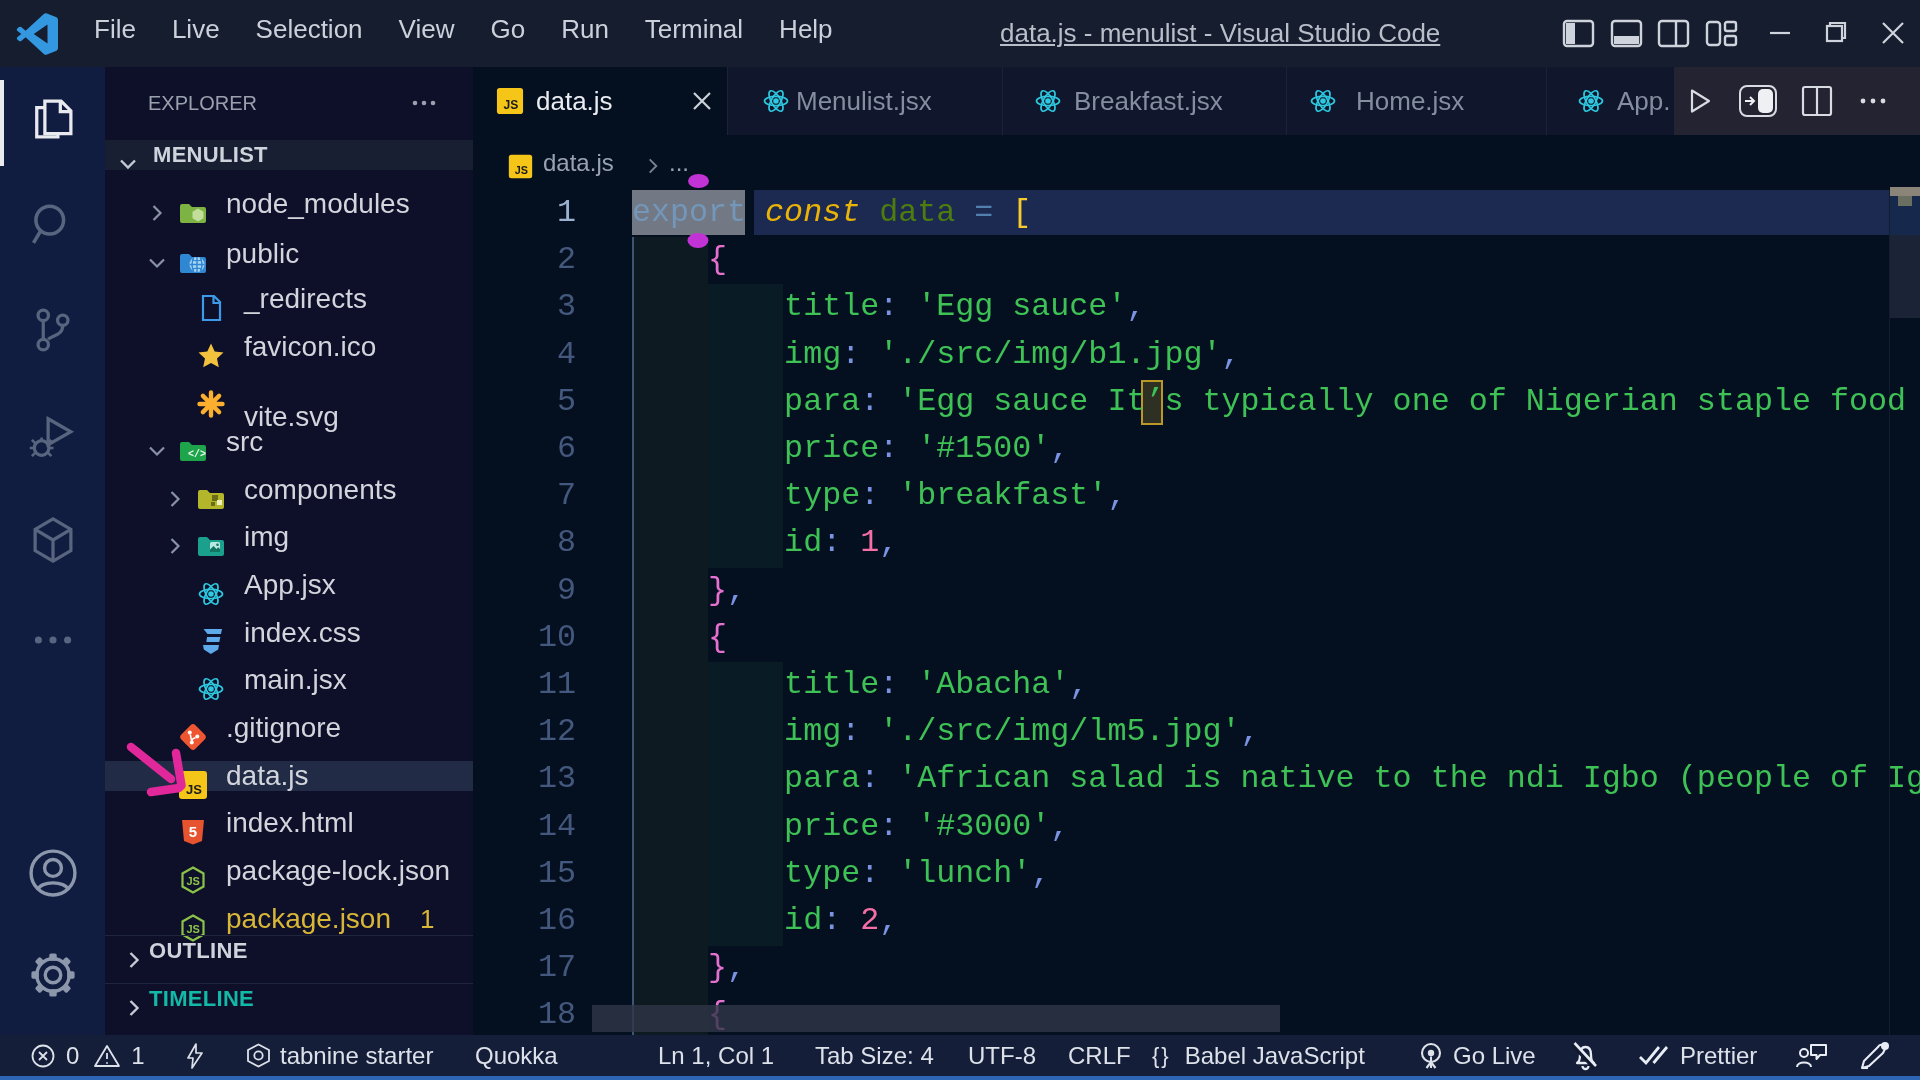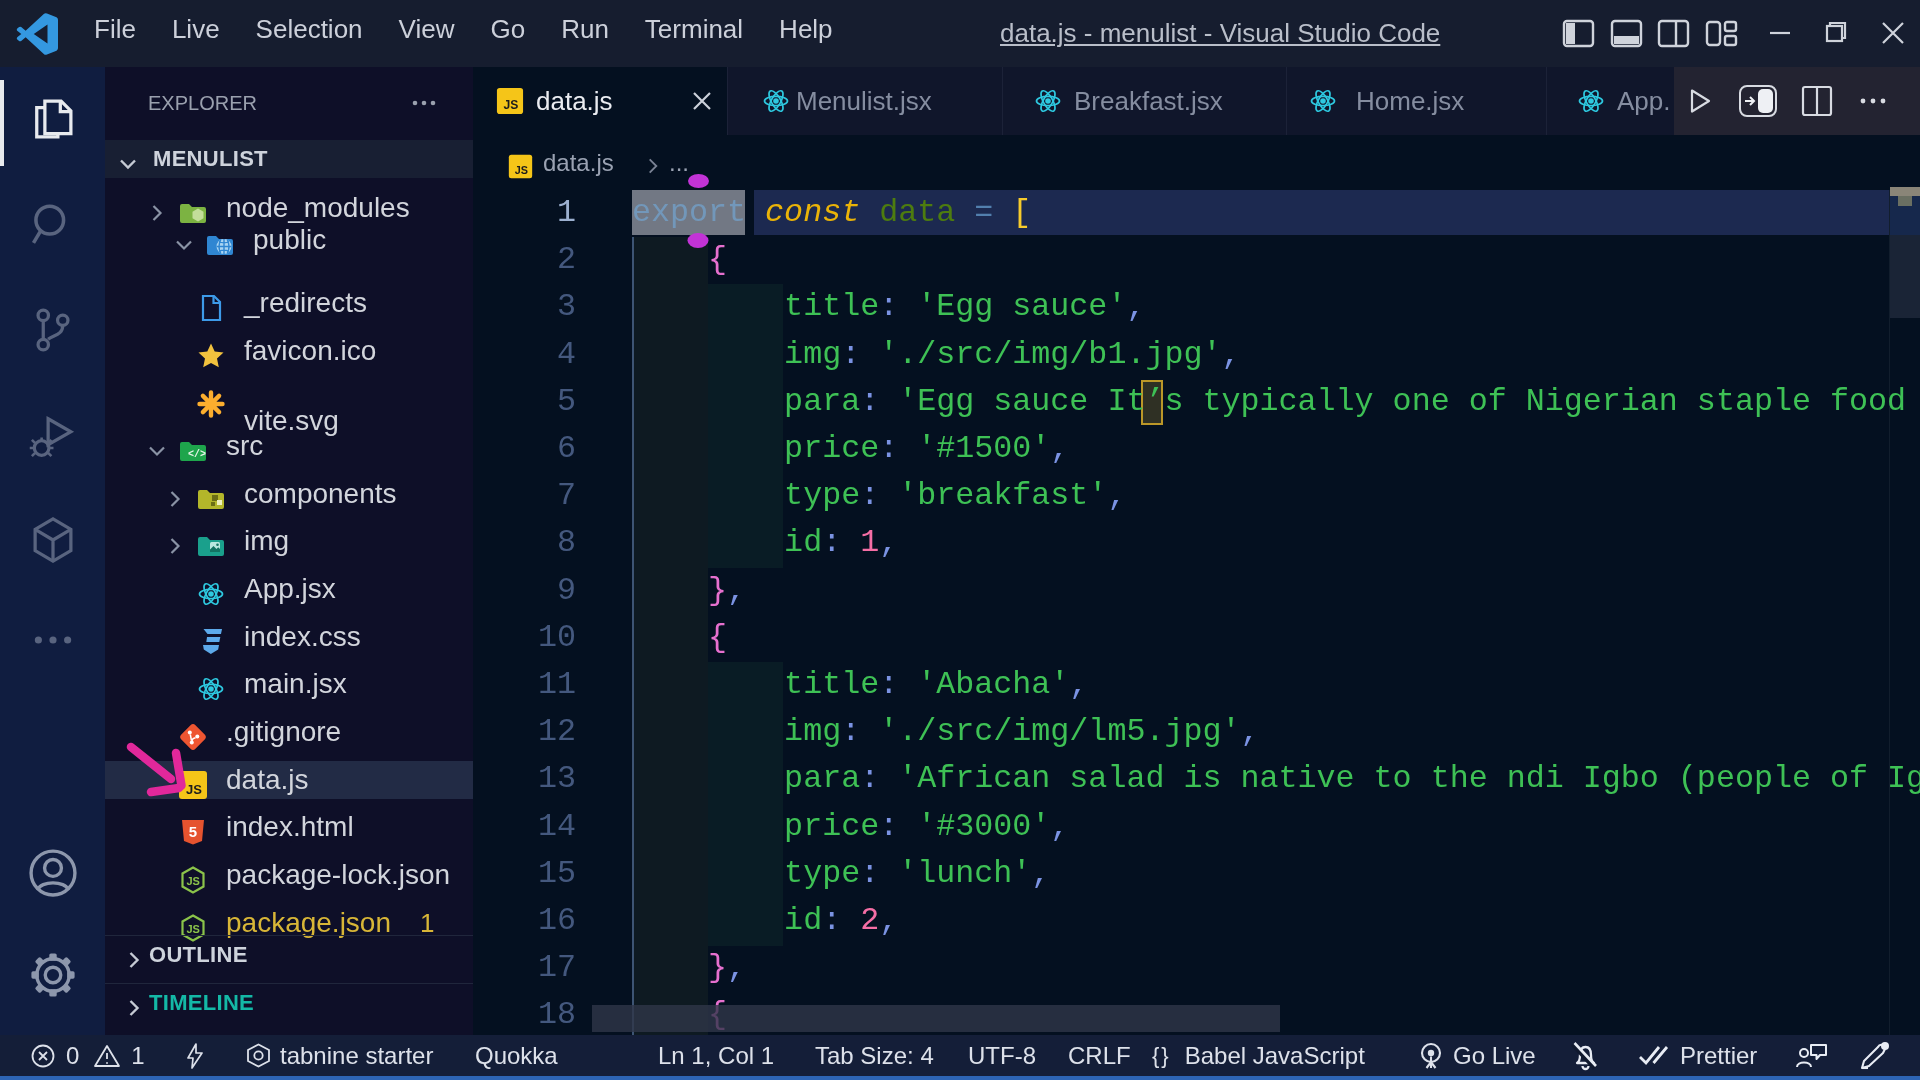--- a/index.html
+++ b/index.html
@@ -10,21 +10,21 @@
   
   #titlebar { position:absolute; top:0; left:0; width:1920px; height:67px; background:#161d2f; }
   #menus { position:absolute; left:94px; top:0; height:59px; display:flex; gap:36px; align-items:center;
            font-size:26px; color:#ccd0da; }
   #wintitle { position:absolute; top:0; height:67px; left:1000px; display:flex; align-items:center;
               font-size:26px; color:#b9bec9; white-space:nowrap;text-decoration:underline; }
   
   #activitybar { position:absolute; top:67px; left:0; width:105px; height:968px; background:#101d40; }
   
   #sidebar { position:absolute; top:67px; left:105px; width:368px; height:968px; background:#0e0f28; }
-  .row { position:absolute; left:0; width:368px; height:38px; display:flex; align-items:center; }
+  .row { position:absolute; left:0; width:368px; height:30px; display:flex; align-items:center; }
   .rlabel { font-size:28px; color:#d2d5dc; white-space:pre; }
   .chev { position:absolute; width:22px; height:22px; }
   .ticon { position:absolute; width:30px; height:30px; }
   
   #editor { position:absolute; top:67px; left:473px; width:1447px; height:968px; background:#041020; }
   #tabbar { position:absolute; top:0; left:0; width:1447px; height:68px; background:#10162b; }
   .tab { position:absolute; top:0; height:68px; display:flex; align-items:center; }
   .tabtxt { font-size:26px; color:#858da0; }
   #breadcrumb { position:absolute; top:68px; left:0; width:1447px; height:55px; }
   #codearea { position:absolute; top:123px; left:0; width:1447px; height:845px; overflow:hidden; }
@@ -180,21 +180,21 @@
         <svg class="chev" style="left:41px;top:13px" viewBox="0 0 22 22">
             <path d="M7.5 4 14.5 11 7.5 18" fill="none" stroke="#8a93a5" stroke-width="2.2"></path>
           </svg>
         <svg class="ticon" style="left:73px;top:9px" viewBox="0 0 30 30">
           <path d="M2 8 a2 2 0 0 1 2 -2 h7 l3 3 h12 a2 2 0 0 1 2 2 v12 a2 2 0 0 1 -2 2 H4 a2 2 0 0 1 -2 -2 z" fill="#7cb342"></path>
           <path d="M20 10.5 l5.5 3.2 v6.6 l-5.5 3.2 -5.5 -3.2 v-6.6 z" fill="#c3dd9a"></path>
         </svg>
         <span class="rlabel" style="position:absolute;left:121px;">node_modules</span>
       </div>
 
-      <div class="row" style="top:154px;margin-left:27px;">
+      <div class="row" style="top:172px;">
         <svg class="chev" style="left:41px;top:13px" viewBox="0 0 22 22">
             <path d="M4 7.5 11 14.5 18 7.5" fill="none" stroke="#8a93a5" stroke-width="2.2"></path>
           </svg>
         <svg class="ticon" style="left:73px;top:9px" viewBox="0 0 30 30">
           <path d="M2 8 a2 2 0 0 1 2 -2 h7 l3 3 h12 a2 2 0 0 1 2 2 v12 a2 2 0 0 1 -2 2 H4 a2 2 0 0 1 -2 -2 z" fill="#2f86d2"></path>
           <circle cx="19" cy="16.5" r="7.5" fill="#a9d4f2"></circle>
           <path d="M19 9 v15 M11.5 16.5 h15 M14 11.5 a10.5 10.5 0 0 0 10 0 M14 21.5 a10.5 10.5 0 0 1 10 0 M15.7 10 a14 14 0 0 0 0 13 M22.3 10 a14 14 0 0 1 0 13" stroke="#2f86d2" stroke-width="1.4" fill="none"></path>
         </svg>
         <span class="rlabel" style="position:absolute;left:121px;">public</span>
       </div>

